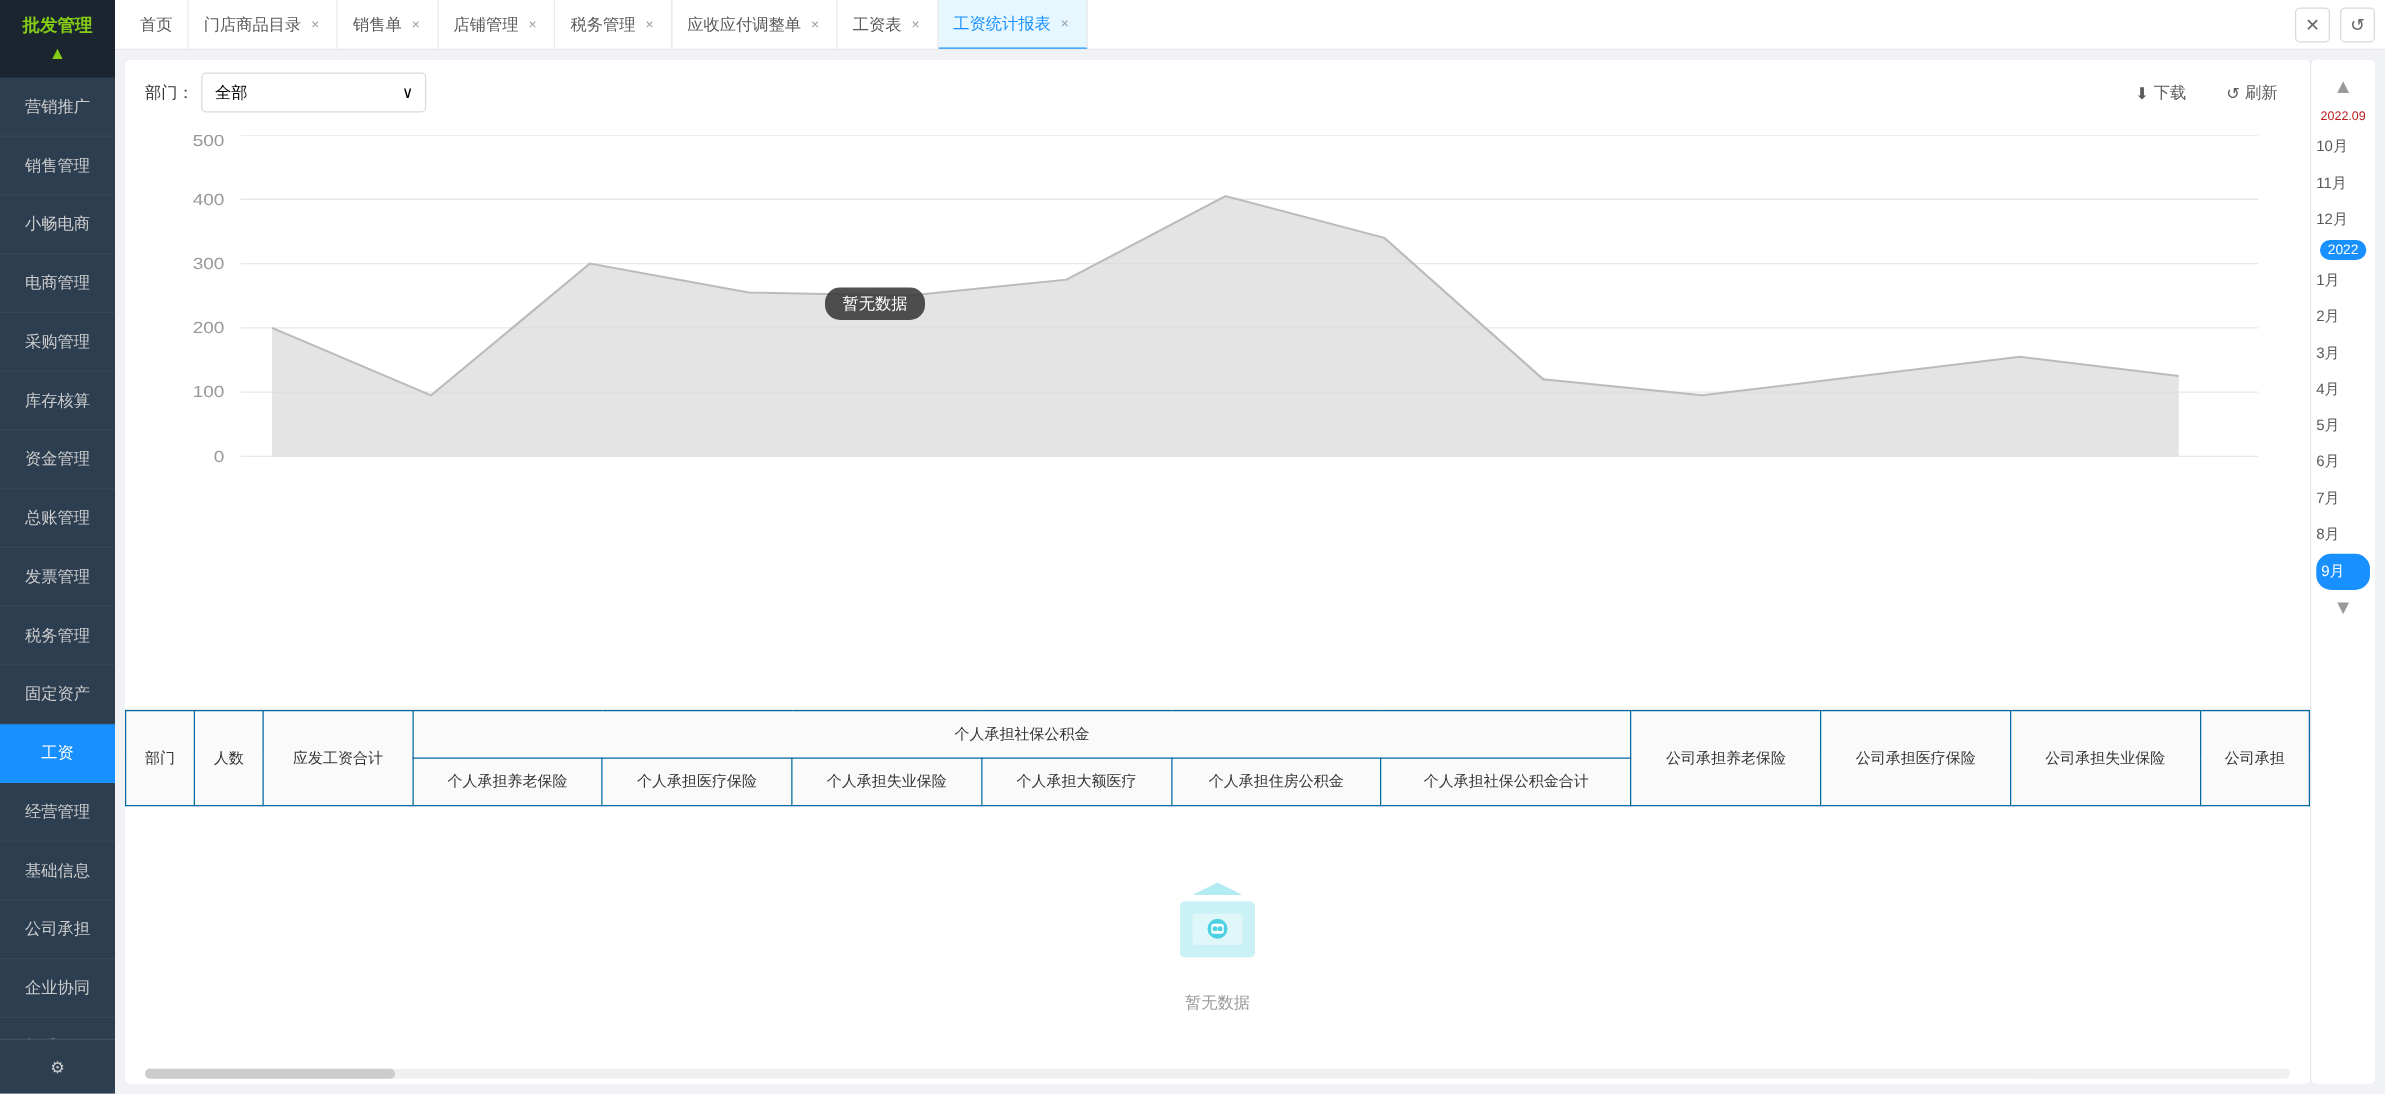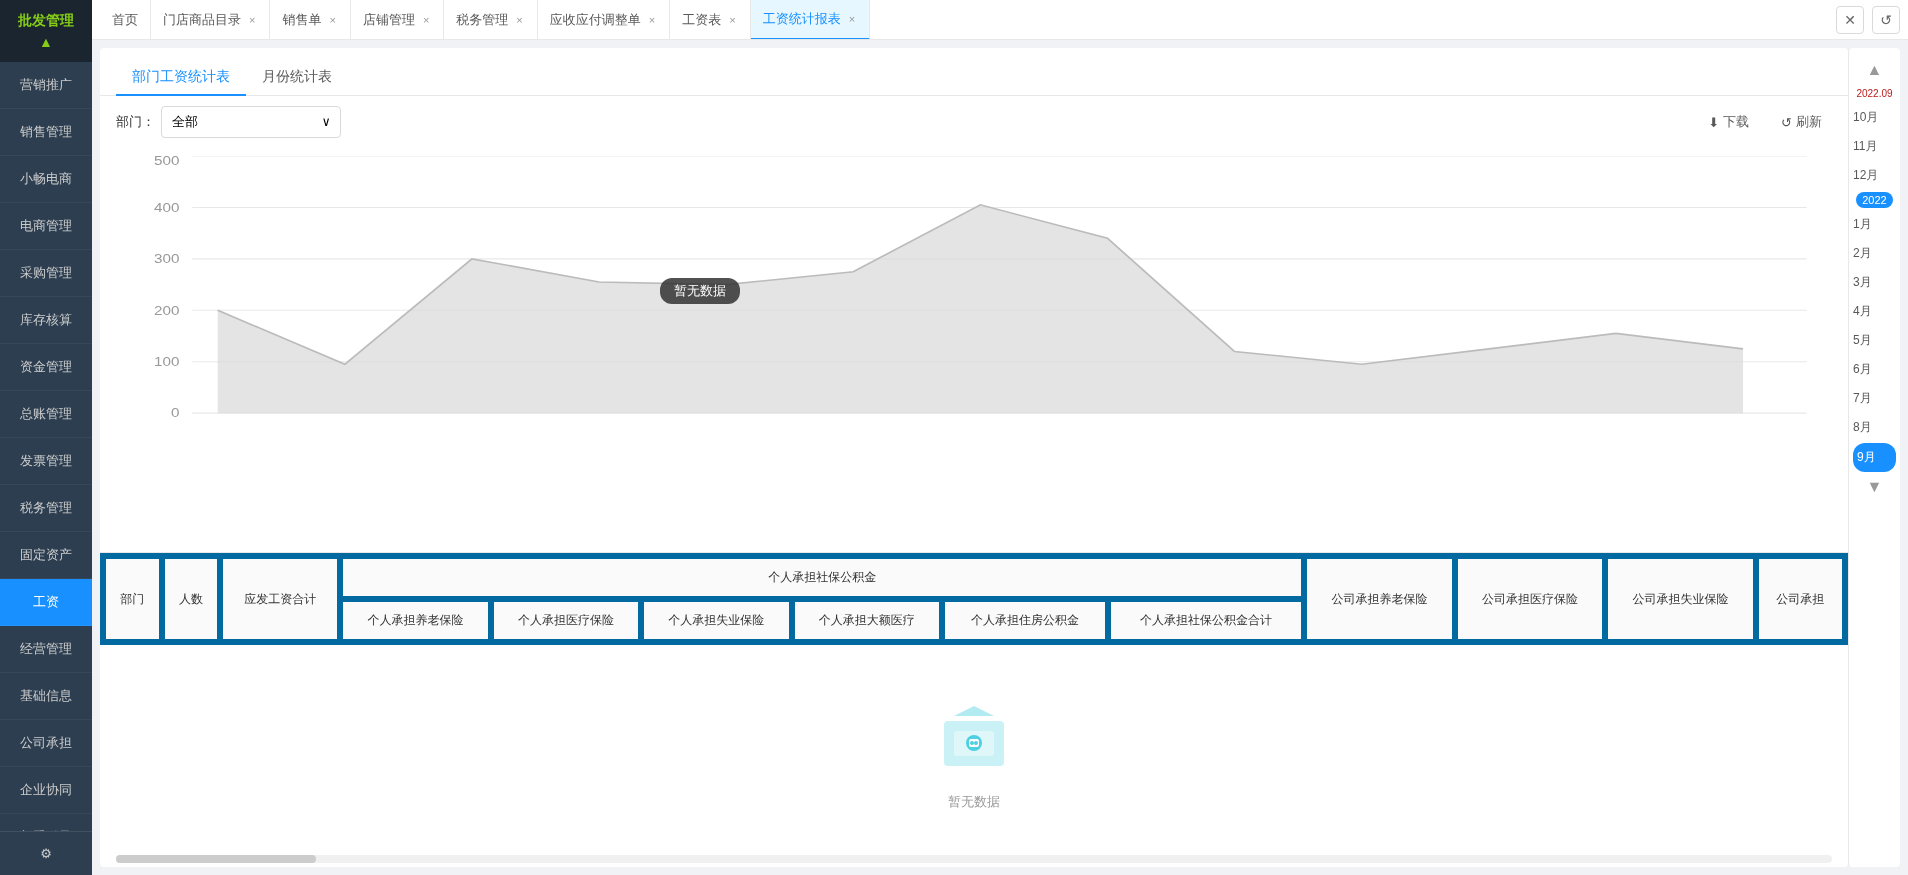--- a/index.html
+++ b/index.html
@@ -205,21 +205,21 @@
       border-top: 1px solid #e8e8e8;
       overflow-x: auto;
     }
     .data-table {
       width: 100%;
       border-collapse: collapse;
       font-size: 12px;
     }
     .data-table th {
       background: #fafafa;
-      border: 6px solid #0369a1;
+      border: 1px solid #0369a1;
       padding: 10px 8px;
       text-align: center;
       color: #333;
       font-weight: normal;
       white-space: nowrap;
     }
     .data-table td {
       border: 1px solid #e8e8e8;
       padding: 8px;
       text-align: center;
@@ -396,25 +396,20 @@
       <div class="tab-bar-end">
       <div class="tab-close-btn">✕</div>
       <div class="tab-close-btn">↺</div>
     </div>
   </div>
 
   <div class="content">
 
     <div class="page-content">
 
-      <div class="sub-tabs">
-
-      <div class="sub-tab active">部门工资统计表</div>
-          <div class="sub-tab">月份统计表</div>
-        </div>
 
       <div class="toolbar">
         <div class="toolbar-left">
           <div class="dept-select">
             <span class="dept-label">部门：</span>
             <div class="dept-dropdown">
               <span>全部</span>
               <span>∨</span>
             </div>
           </div>

